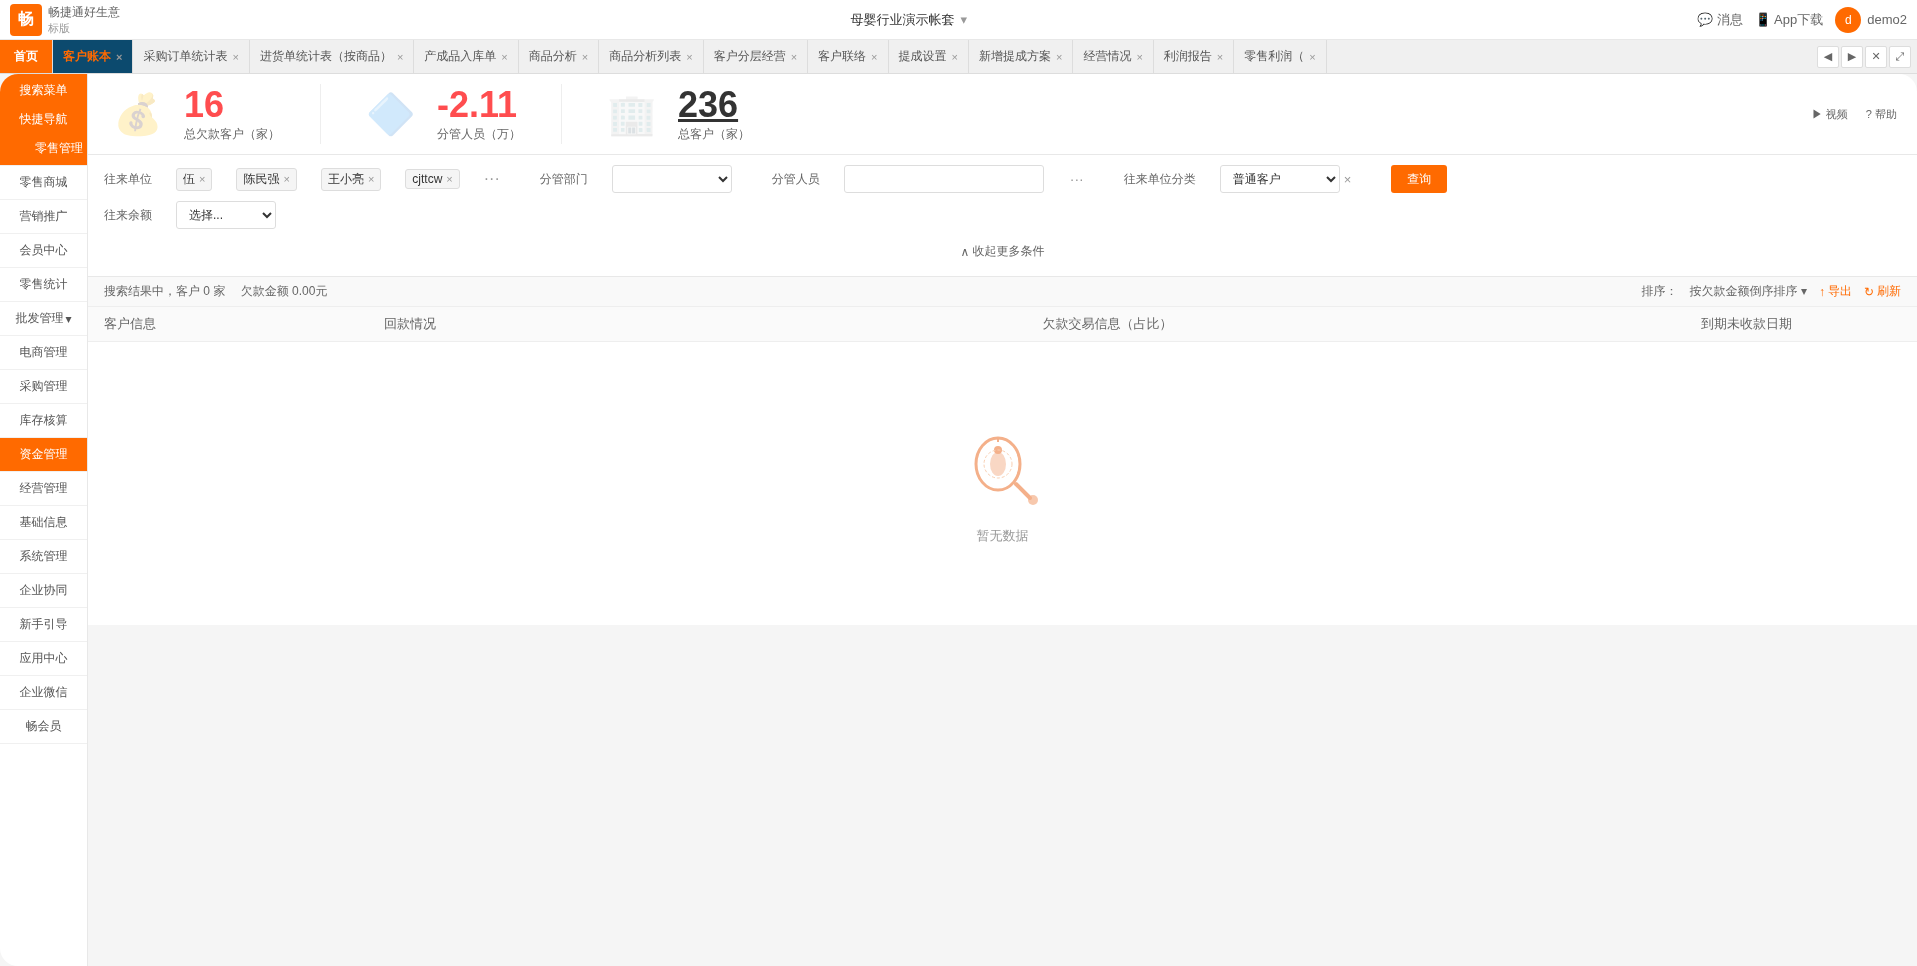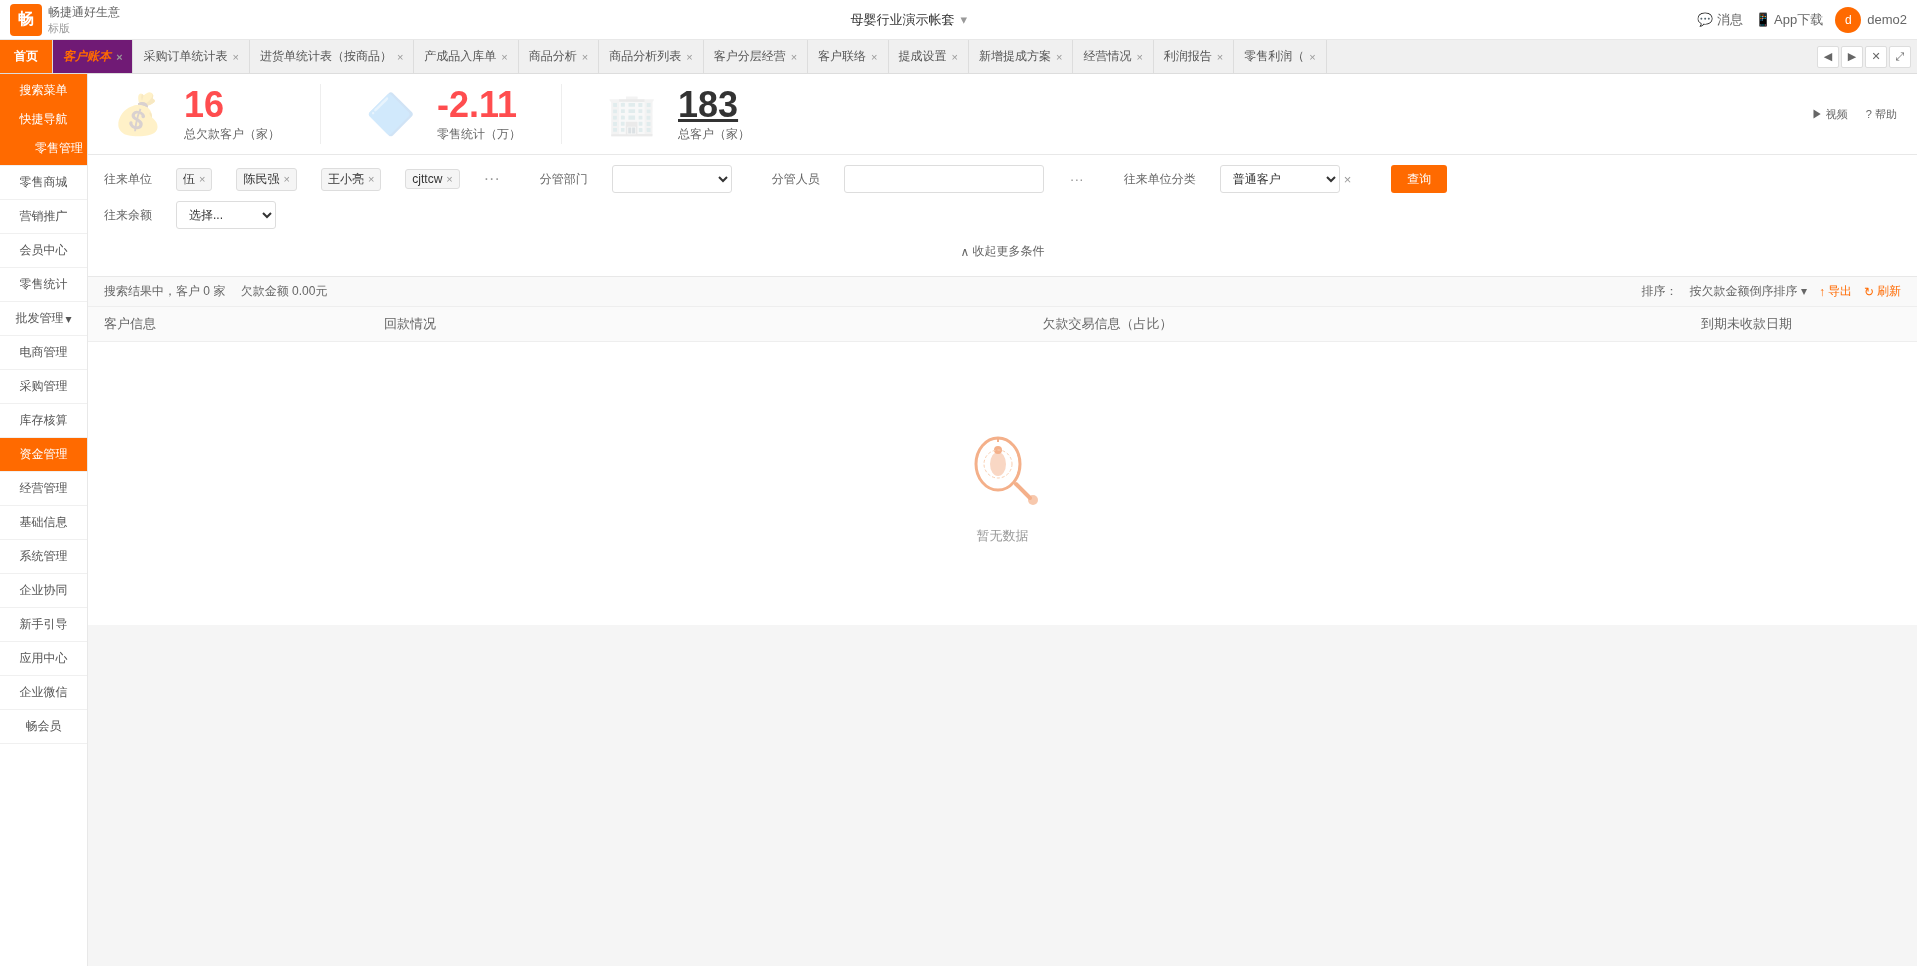--- a/index.html
+++ b/index.html
@@ -24,28 +24,28 @@
     
     .nav-tabs {
       display: flex; align-items: center; background: #f0f0f0;
       border-bottom: 1px solid #ddd; height: 34px; flex-shrink: 0; overflow: hidden;
     }
     .nav-tab {
       display: flex; align-items: center; padding: 0 10px; height: 100%;
       font-size: 12px; cursor: pointer; white-space: nowrap; border-right: 1px solid #ddd;
       color: #555; background: #f0f0f0;
     }
-    .nav-tab.active { background: #701a75; color: #ff6a00; font-weight: bold; font-style: italic; }
+    .nav-tab.active { background: #0c4a6e; color: #ff6a00; font-weight: bold; }
     .nav-tab .close-x { margin-left: 5px; color: #999; font-size: 11px; }
     .nav-home { background: #ff6a00; color: #fff; padding: 8px 14px; font-weight: bold; }
     .nav-arrows { display: flex; align-items: center; margin-left: auto; gap: 2px; padding: 0 6px; }
     .nav-arrow-btn { width: 22px; height: 22px; display: flex; align-items: center; justify-content: center; border: 1px solid #ddd; background: #fff; cursor: pointer; border-radius: 2px; font-size: 11px; color: #666; }
 
     
-    .main-layout { display: flex; flex: 1; overflow: hidden; }
+    .main-layout { display: flex; flex: 1; overflow: hidden; border-radius: 18px; }
 
     
     .sidebar {
       width: 88px; background: #fff; border-right: 1px solid #e8e8e8;
       display: flex; flex-direction: column; overflow-y: auto; flex-shrink: 0;
     }
     .sidebar-search {
       padding: 8px; background: #ff6a00; color: #fff; font-size: 12px;
       text-align: center; cursor: pointer;
     }
@@ -303,29 +303,29 @@
           <div class="stat-value">16</div>
           <div class="stat-label">总欠款客户（家）</div>
         </div>
       </div>
       <div style="width:1px;background:#eee;height:60px;margin:0 40px;"></div>
 
       <div class="stat-row">
         <div class="stat-icon" style="color:#e08; font-size:40px; opacity:0.2;">🔷</div>
         <div>
           <div class="stat-value">-2.11</div>
-          <div class="stat-label">零售统计（万）</div>
+          <div class="stat-label">分管人员（万）</div>
         </div>
       </div>
       <div style="width:1px;background:#eee;height:60px;margin:0 40px;"></div>
 
       <div class="stat-row">
         <div class="stat-icon" style="color:#6af; font-size:40px; opacity:0.2;">🏢</div>
         <div>
-          <div class="stat-value dark">183</div>
+          <div class="stat-value dark">236</div>
           <div class="stat-label">总客户（家）</div>
         </div>
       </div>
       <div class="stats-right">
         <span>
           <span>▶</span>
           <span>视频</span>
         </span>
         <span>
           <span>?</span>

